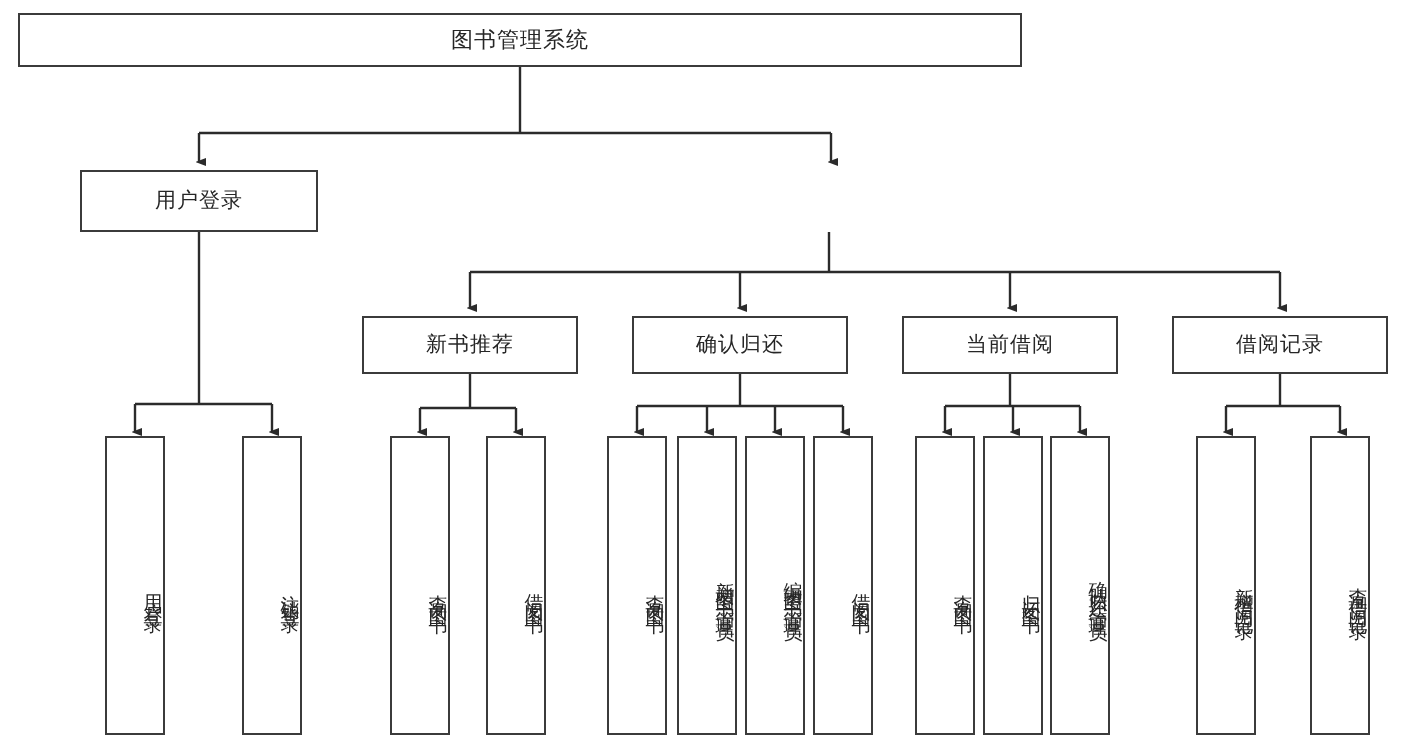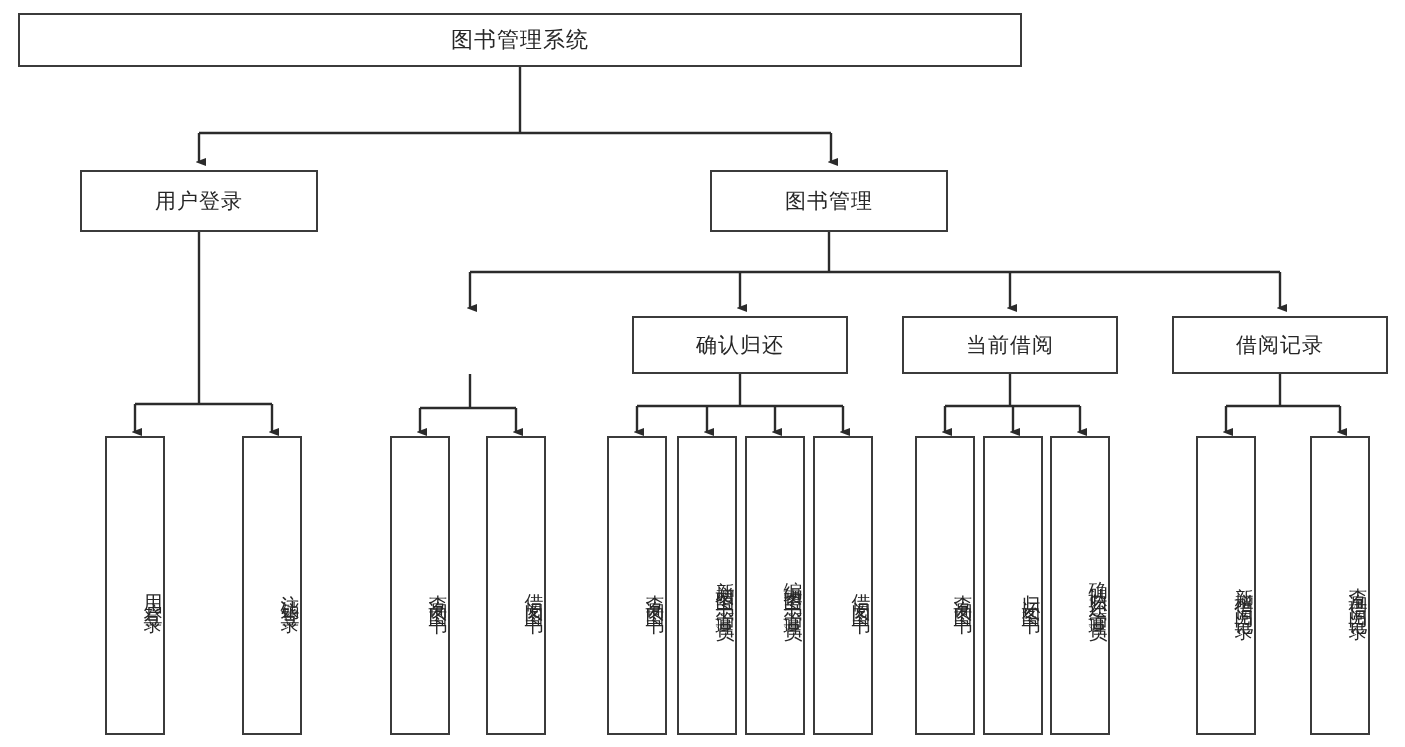--- a/index.html
+++ b/index.html
@@ -10,20 +10,21 @@
   }
   body {
     font-family: "Liberation Sans", "DejaVu Sans", sans-serif;
   }
   #canvas {
     position: relative;
     width: 1405px;
     height: 747px;
     background: #ffffff;
     overflow: hidden;
+    font-family: Liberation Serif, serif;
   }
   svg.connectors {
     position: absolute;
     left: 0;
     top: 0;
     width: 1405px;
     height: 747px;
     pointer-events: none;
   }
   .node {
@@ -125,24 +126,24 @@
     </g>
   </svg>
 
   <div class="node horiz root" style="left:18px; top:13px; width:1004px; height:54px;">
     <span>图书管理系统</span>
   </div>
 
   <div class="node horiz" style="left:80px; top:170px; width:238px; height:62px;">
     <span>用户登录</span>
   </div>
-  <div class="node horiz" style="left:710px; top:170px; width:238px; height:62px;">
-    <span>图书管理</span>
+
+  <div class="node horiz" style="left:362px; top:316px; width:216px; height:58px;">
+    <span>新书推荐</span>
   </div>
-
   <div class="node horiz" style="left:632px; top:316px; width:216px; height:58px;">
     <span>确认归还</span>
   </div>
   <div class="node horiz" style="left:902px; top:316px; width:216px; height:58px;">
     <span>当前借阅</span>
   </div>
   <div class="node horiz" style="left:1172px; top:316px; width:216px; height:58px;">
     <span>借阅记录</span>
   </div>
 

